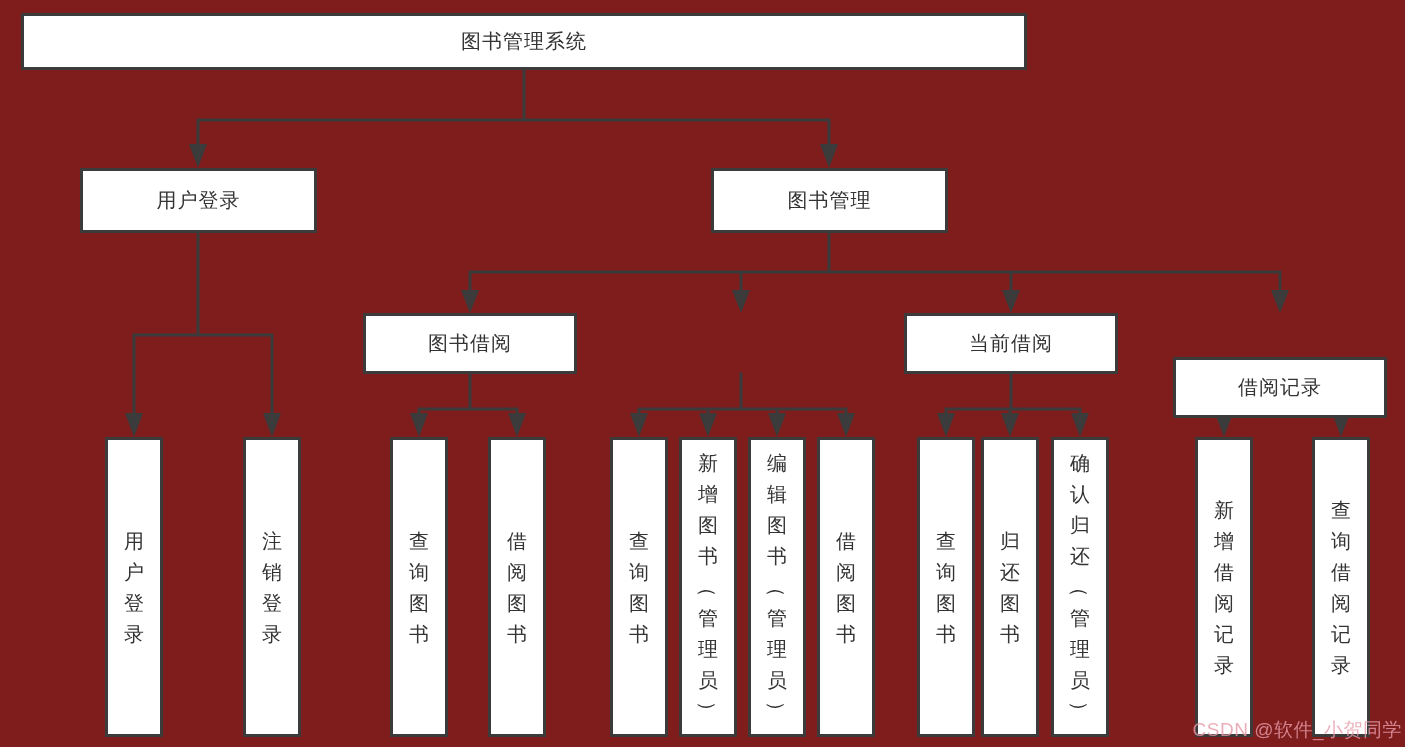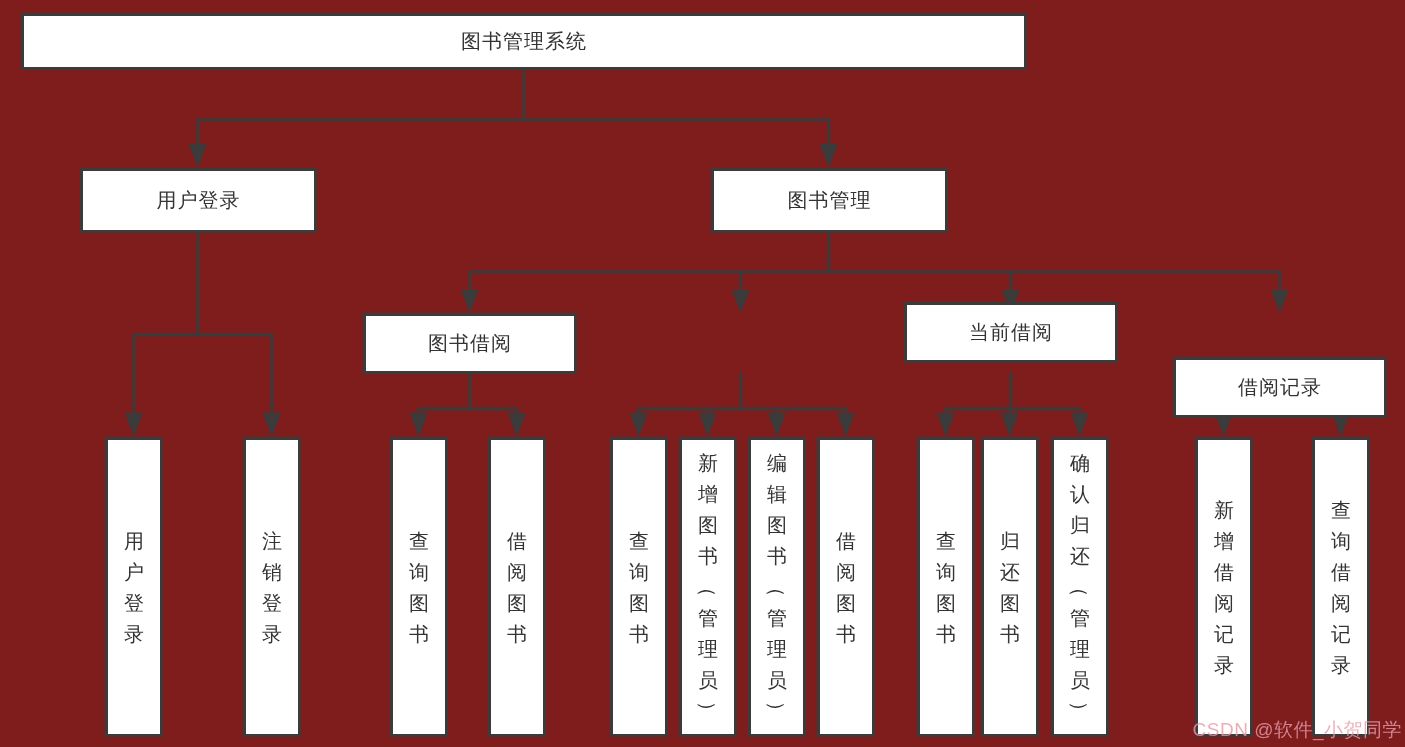--- a/index.html
+++ b/index.html
@@ -96,21 +96,21 @@
       <polygon points="1332,413 1350,413 1341,437"></polygon>
     </g>
   </svg>
 
   <div class="node" style="left:21px;top:13px;width:1006px;height:57px;">图书管理系统</div>
 
   <div class="node" style="left:80px;top:168px;width:237px;height:65px;">用户登录</div>
   <div class="node" style="left:711px;top:168px;width:237px;height:65px;">图书管理</div>
 
   <div class="node" style="left:363px;top:313px;width:214px;height:61px;">图书借阅</div>
-  <div class="node" style="left:904px;top:302px;width:214px;height:61px;">当前借阅</div>
+  <div class="node" style="left:904px;top:313px;width:214px;height:61px;">当前借阅</div>
   <div class="node" style="left:1173px;top:313px;width:214px;height:61px;margin-top:44px;">借阅记录</div>
 
   <div class="node vbox" style="left:105px;top:437px;width:58px;height:300px;">
       <span class="vchar">用</span>
       <span class="vchar">户</span>
       <span class="vchar">登</span>
       <span class="vchar">录</span>
     </div>
   <div class="node vbox" style="left:243px;top:437px;width:58px;height:300px;">
       <span class="vchar">注</span>

